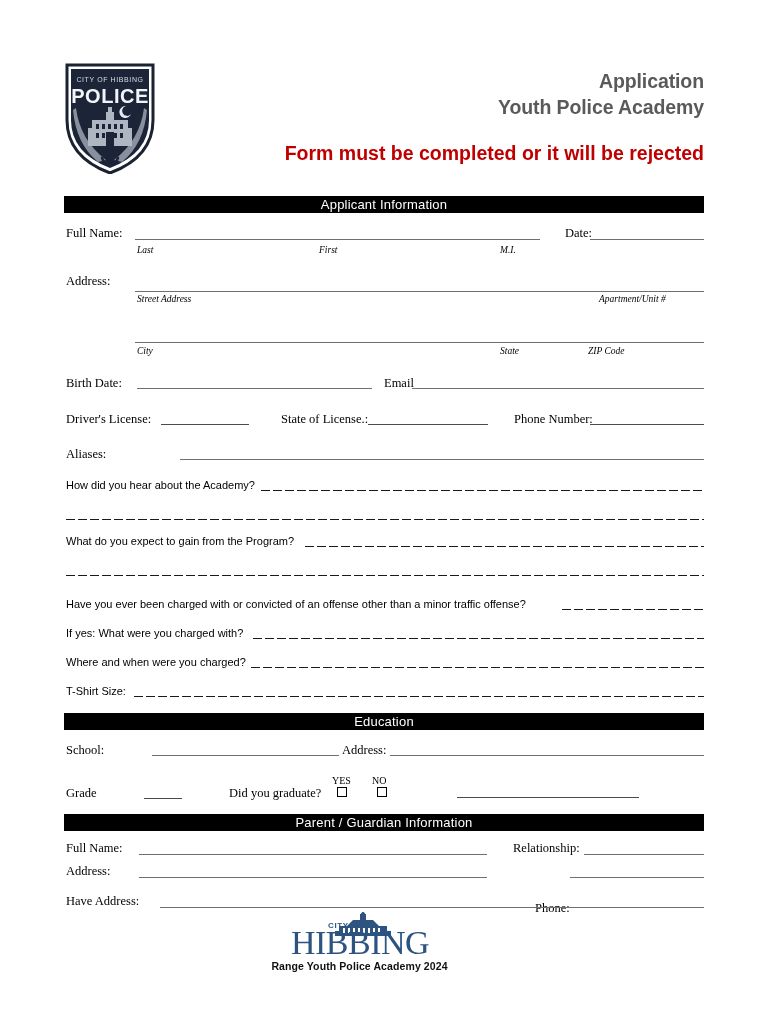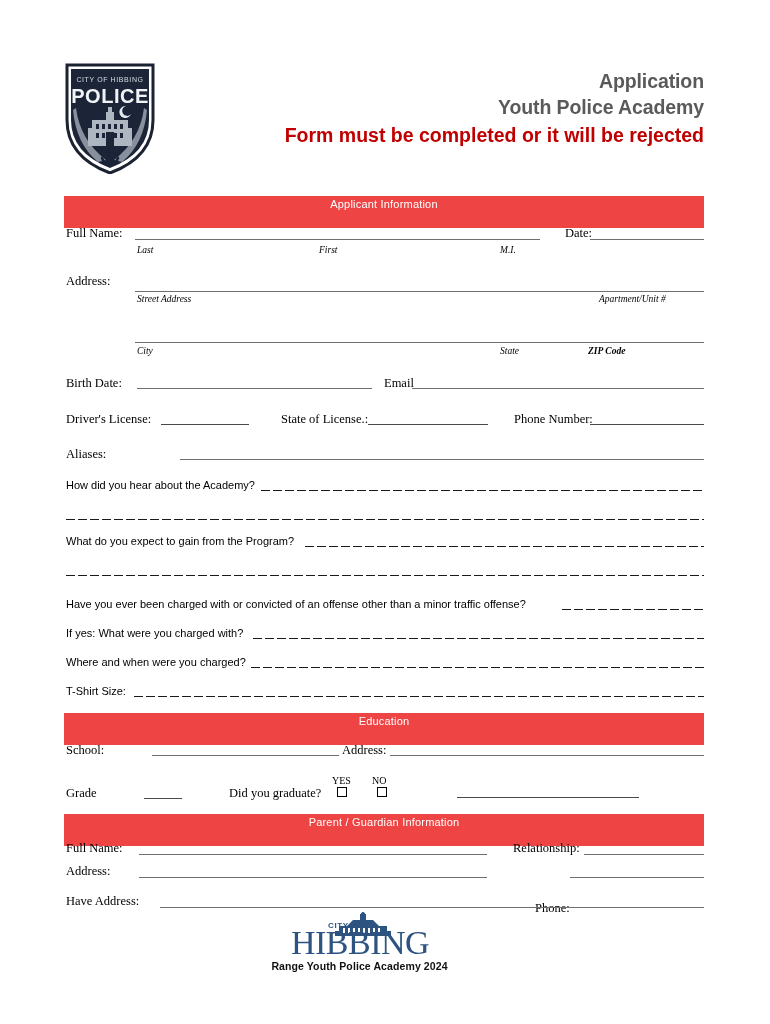--- a/index.html
+++ b/index.html
@@ -55,34 +55,34 @@
     color: #5a5a5a;
     line-height: 26px;
     letter-spacing: -0.1px;
     white-space: nowrap;
   }
   .title-warning {
     font-size: 19.5px;
     font-weight: bold;
     color: #c00000;
     line-height: 28px;
-    margin-top: 1px;
+    margin-top: 19px;
     white-space: nowrap;
   }
 
   
   .section-bar {
     position: absolute;
     left: 64px;
     width: 640px;
-    height: 32px;
-    background: #ef4444;
+    height: 17px;
+    background: #000000;
     color: #ffffff;
     font-family: "Liberation Sans", sans-serif;
-    font-size: 11px;
+    font-size: 13px;
     line-height: 17px;
     text-align: center;
     letter-spacing: 0.2px;
   }
 
   
   .lbl {
     position: absolute;
     font-family: "Liberation Serif", serif;
     font-size: 12.5px;
@@ -246,21 +246,21 @@
   <div class="rule" style="left:590px; top:239px; width:114px;"></div>
 
   <div class="lbl" style="left:66px; top:274px;">Address:</div>
   <div class="rule" style="left:135px; top:291px; width:569px;"></div>
   <div class="sublbl" style="left:137px; top:294px;">Street Address</div>
   <div class="sublbl" style="left:588px; top:294px;margin-left:11px;">Apartment/Unit #</div>
 
   <div class="rule" style="left:135px; top:342px; width:569px;"></div>
   <div class="sublbl" style="left:137px; top:346px;">City</div>
   <div class="sublbl" style="left:500px; top:346px;">State</div>
-  <div class="sublbl" style="left:588px; top:346px;font-weight:bold;">ZIP Code</div>
+  <div class="sublbl" style="left:588px; top:346px;">ZIP Code</div>
 
   <div class="lbl" style="left:66px; top:376px;">Birth Date:</div>
   <div class="rule" style="left:137px; top:388px; width:235px;"></div>
   <div class="lbl" style="left:384px; top:376px;">Email</div>
   <div class="rule" style="left:412px; top:388px; width:292px;"></div>
 
   <div class="lbl" style="left:66px; top:412px;">Driver's License:</div>
   <div class="rule-dark" style="left:161px; top:424px; width:88px;"></div>
   <div class="lbl" style="left:281px; top:412px;">State of License.:</div>
   <div class="rule-dark" style="left:368px; top:424px; width:120px;"></div>

